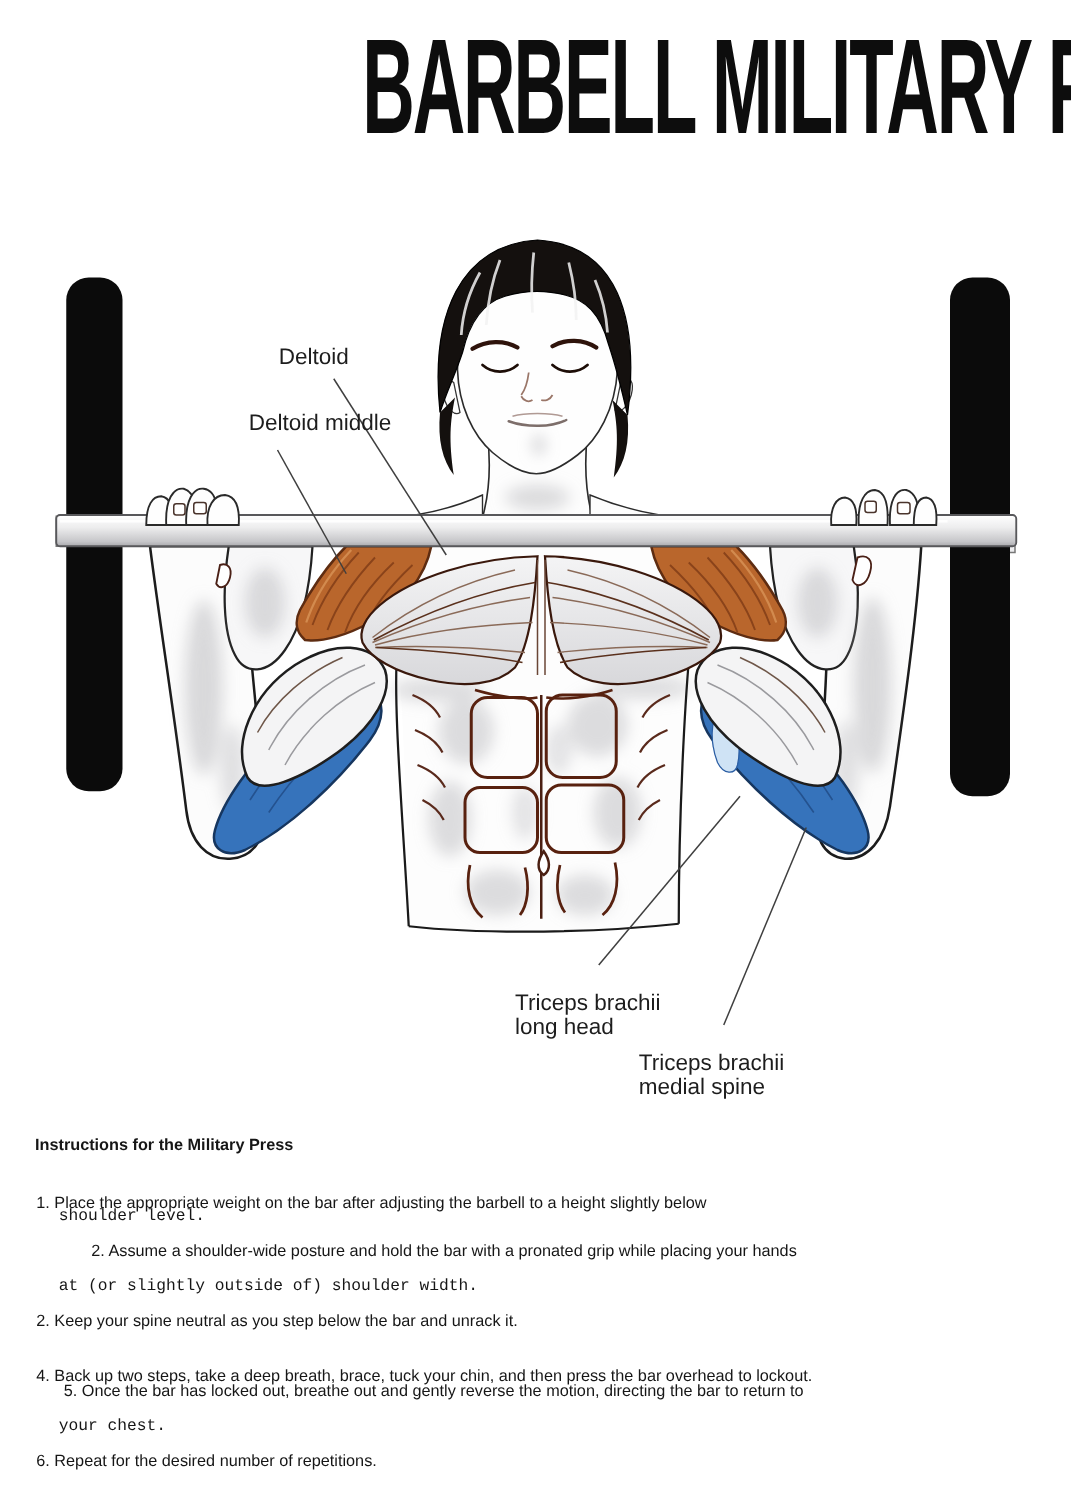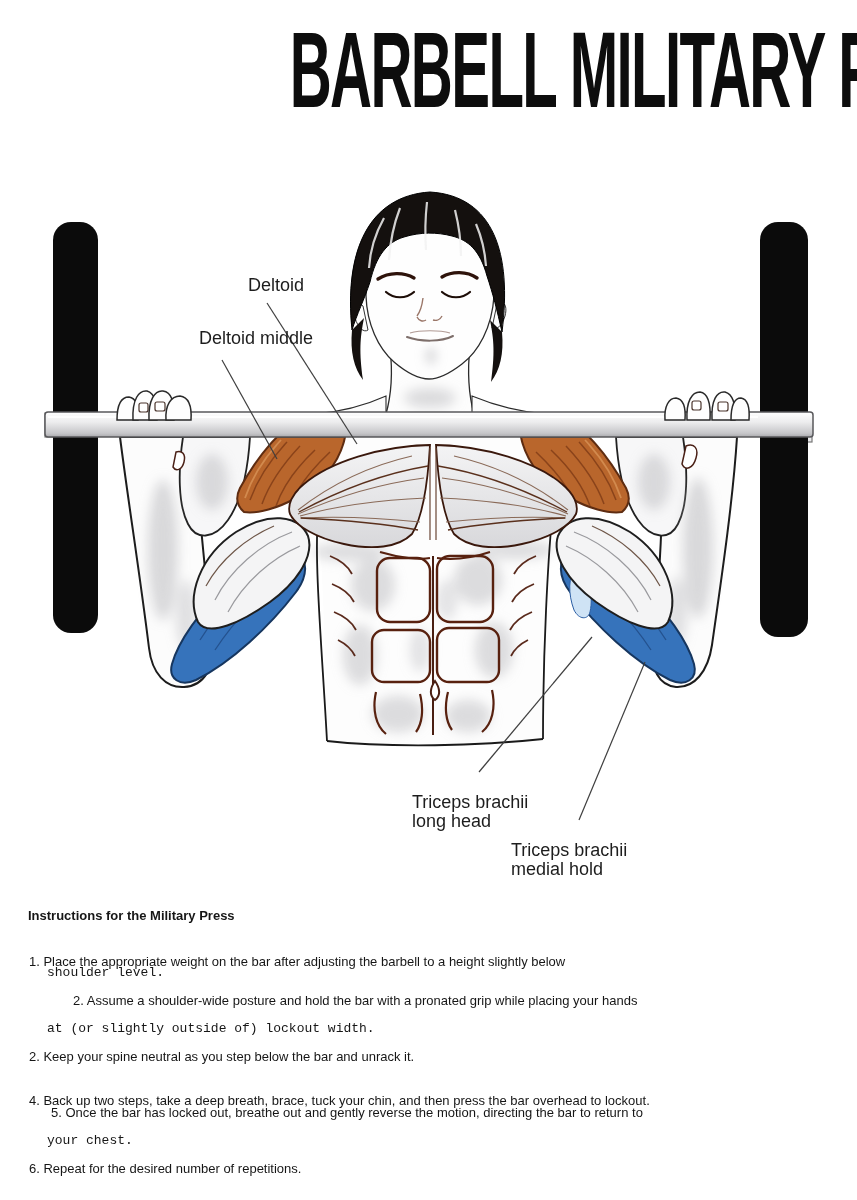--- a/index.html
+++ b/index.html
@@ -7,21 +7,21 @@
         font-family:"Liberation Sans", sans-serif;color:#1a1a1a;}
   
   .title-wrap{position:absolute;top:18px;left:0;width:857px;text-align:center;}
   .title-text{display:inline-block;margin:0;font-weight:700;font-size:104px;line-height:1.0;
               letter-spacing:-3px;color:#0d0d0d;transform:scale(0.56,1.04);transform-origin:50% 50%;
               white-space:nowrap;}
   
   #figure-svg{position:absolute;left:0;top:0;width:857px;height:1200px;}
   
   .muscle-label{position:absolute;font-size:18px;line-height:18.5px;color:#1d1d1d;white-space:nowrap;}
-  .lbl-deltoid{left:223px;top:276px;margin-left:25px;}
+  .lbl-deltoid{left:223px;top:276px;}
   .lbl-deltoid-middle{left:160px;top:329px;margin-left:39px;}
   .lbl-triceps-long{left:412px;top:793px;}
   .lbl-triceps-medial{left:511px;top:841px;}
   
   .instr-line{position:absolute;font-size:13px;line-height:22px;color:#161616;white-space:nowrap;}
   .instr-heading{font-weight:700;}
   .main-line{left:29px;}
   .cont-line{left:47px;font-family:Liberation Mono, monospace;}
 </style>
 </head>
@@ -250,29 +250,29 @@
   </svg>
 
   <div class="muscle-label lbl-deltoid">Deltoid</div>
   <div class="muscle-label lbl-deltoid-middle">Deltoid middle</div>
   <div class="muscle-label lbl-triceps-long">
     <div>Triceps brachii</div>
     <div>long head</div>
   </div>
   <div class="muscle-label lbl-triceps-medial">
     <div>Triceps brachii</div>
-    <div>medial hold</div>
+    <div>medial spine</div>
   </div>
 
   <div>
     <div class="instr-line instr-heading main-line" style="top:905px;left:28px;">Instructions for the Military Press</div>
     <div class="instr-line main-line" style="top:951px;">1. Place the appropriate weight on the bar after adjusting the barbell to a height slightly below</div>
     <div class="instr-line cont-line" style="top:962px;">shoulder level.</div>
     <div class="instr-line main-line" style="top:990px;margin-left:44px;">2. Assume a shoulder-wide posture and hold the bar with a pronated grip while placing your hands</div>
-    <div class="instr-line cont-line" style="top:1018px;">at (or slightly outside of) lockout width.</div>
+    <div class="instr-line cont-line" style="top:1018px;">at (or slightly outside of) shoulder width.</div>
     <div class="instr-line main-line" style="top:1046px;">2. Keep your spine neutral as you step below the bar and unrack it.</div>
     <div class="instr-line main-line" style="top:1074px;margin-top:16px;">4. Back up two steps, take a deep breath, brace, tuck your chin, and then press the bar overhead to lockout.</div>
     <div class="instr-line main-line" style="top:1102px;margin-left:22px;">5. Once the bar has locked out, breathe out and gently reverse the motion, directing the bar to return to</div>
     <div class="instr-line cont-line" style="top:1130px;">your chest.</div>
     <div class="instr-line main-line" style="top:1158px;">6. Repeat for the desired number of repetitions.</div>
   </div>
 
 </div>
 
 </body></html>

